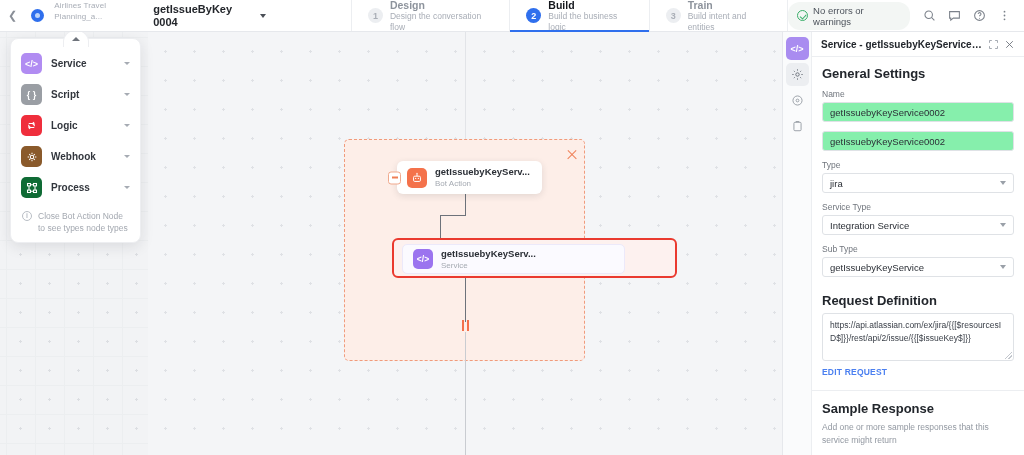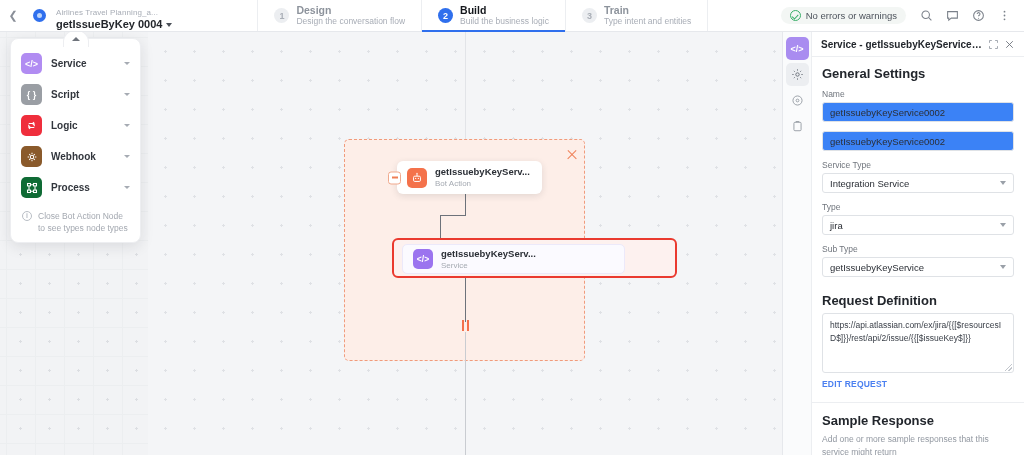--- a/index.html
+++ b/index.html
@@ -24,21 +24,21 @@
     width: 26px; display: flex; align-items: center; justify-content: center;
   }
   .tb-logo .dot {
     width: 13px; height: 13px; border-radius: 50%;
     background: #2f6fed; position: relative;
   }
   .tb-logo .dot:after {
     content: ""; position: absolute; left: 4px; top: 3.5px;
     width: 5px; height: 5px; border-radius: 50%; background: #bcd4fb;
   }
-  .tb-crumb { display: flex; flex-direction: column; justify-content: flex-end; padding-left: 4px; }
+  .tb-crumb { display: flex; flex-direction: row; justify-content: flex-start; padding-left: 4px; }
   .tb-crumb .parent { font-size: 8px; color: #a8adb6; line-height: 11px; letter-spacing: .1px; }
   .tb-crumb .current {
     font-size: 11px; color: #23262b; font-weight: 700; line-height: 13px;
     display: flex; align-items: center; gap: 4px; cursor: pointer;
   }
   .caret-dn {
     width: 0; height: 0; border-left: 3.5px solid transparent;
     border-right: 3.5px solid transparent; border-top: 4px solid #4a4f57;
     display: inline-block;
   }
@@ -227,39 +227,39 @@
     font-size: 10px; font-weight: 700; color: #22262c; flex: 1;
     white-space: nowrap; overflow: hidden; text-overflow: ellipsis;
   }
   .rhead-btn { width: 16px; height: 16px; display: flex; align-items: center; justify-content: center; cursor: pointer; }
   .rcontent { flex: 1; overflow: hidden; padding: 9px 10px 0 10px; position: relative; }
   .sec-title { font-size: 13px; font-weight: 700; color: #22262c; margin-bottom: 8px; }
   .fld { margin-bottom: 9px; }
   .fld-label { font-size: 8.5px; color: #70757d; margin-bottom: 3px; }
   .fld-input {
     width: 100%; height: 20px; border: 1px solid #dfe2e6; border-radius: 3px;
-    background: #3b82f6; font-size: 9.5px; color: #2b2f36; padding: 0 7px;
+    background: #86efac; font-size: 9.5px; color: #2b2f36; padding: 0 7px;
     font-family: "Liberation Sans", sans-serif; outline: none;
     display: flex; align-items: center;
   }
   .fld-select {
     width: 100%; height: 20px; border: 1px solid #dfe2e6; border-radius: 3px;
     background: #fff; font-size: 9.5px; color: #2b2f36; padding: 0 20px 0 7px;
     display: flex; align-items: center; cursor: pointer; position: relative;
     white-space: nowrap; overflow: hidden;
   }
   .fld-select .sc {
     position: absolute; right: 7px; top: 50%; margin-top: -2px;
     width: 0; height: 0; border-left: 3.5px solid transparent;
     border-right: 3.5px solid transparent; border-top: 4px solid #9aa0a8;
   }
   .sec-gap { height: 7px; }
   .ta-wrap { position: relative; }
   .fld-textarea {
-    width: 100%; height: 60px; border: 1px solid #dfe2e6; border-radius: 3px;
+    width: 100%; height: 48px; border: 1px solid #dfe2e6; border-radius: 3px;
     background: #fff; font-size: 8.5px; color: #3b4049; padding: 5px 7px;
     line-height: 13px; font-family: "Liberation Sans", sans-serif;
     word-break: break-all; overflow: hidden; resize: none;
   }
   .ta-grip {
     position: absolute; right: 2px; bottom: 2px; width: 7px; height: 7px;
     background: linear-gradient(135deg, transparent 45%, #c3c7cd 45%, #c3c7cd 55%, transparent 55%,
                 transparent 70%, #c3c7cd 70%, #c3c7cd 80%, transparent 80%);
     cursor: nwse-resize;
   }
@@ -300,21 +300,21 @@
         <span class="num">2</span>
         <span class="txt">
           <span class="title">Build</span>
           <span class="sub">Build the business logic</span>
         </span>
       </div>
       <div class="step">
         <span class="num">3</span>
         <span class="txt">
           <span class="title">Train</span>
-          <span class="sub">Type intent and entities</span>
+          <span class="sub">Build intent and entities</span>
         </span>
       </div>
     </div>
 
     <div class="tb-right">
       <div class="status-pill">
         <span class="check-ring"></span>
         <span class="label">No errors or warnings</span>
       </div>
       <div class="icon-btn">
@@ -495,31 +495,31 @@
         <div class="fld">
           <div class="fld-label">Name</div>
           <div class="fld-input">getIssuebyKeyService0002</div>
         </div>
 
         <div class="fld">
           <div class="fld-input">getIssuebyKeyService0002</div>
         </div>
 
         <div class="fld">
+          <div class="fld-label">Type</div>
+          <div class="fld-select">
+            <span>jira</span>
+            <i class="sc"></i>
+          </div>
+        </div>
+
+        <div class="fld">
           <div class="fld-label">Service Type</div>
           <div class="fld-select">
             <span>Integration Service</span>
-            <i class="sc"></i>
-          </div>
-        </div>
-
-        <div class="fld">
-          <div class="fld-label">Type</div>
-          <div class="fld-select">
-            <span>jira</span>
             <i class="sc"></i>
           </div>
         </div>
 
         <div class="fld">
           <div class="fld-label">Sub Type</div>
           <div class="fld-select">
             <span>getIssuebyKeyService</span>
             <i class="sc"></i>
           </div>

